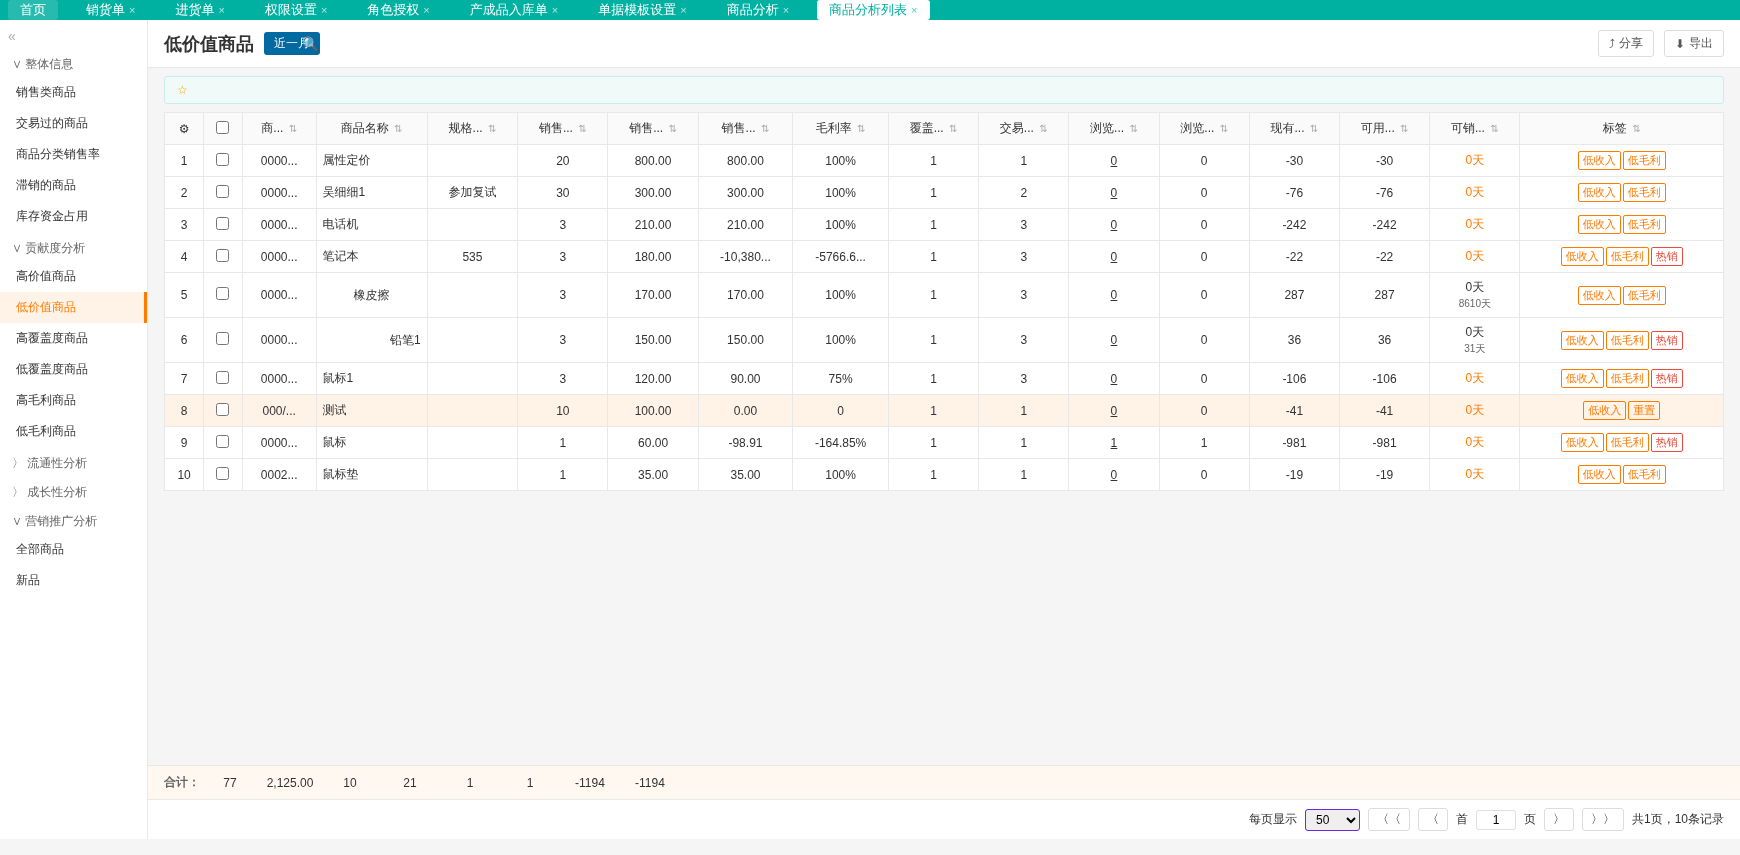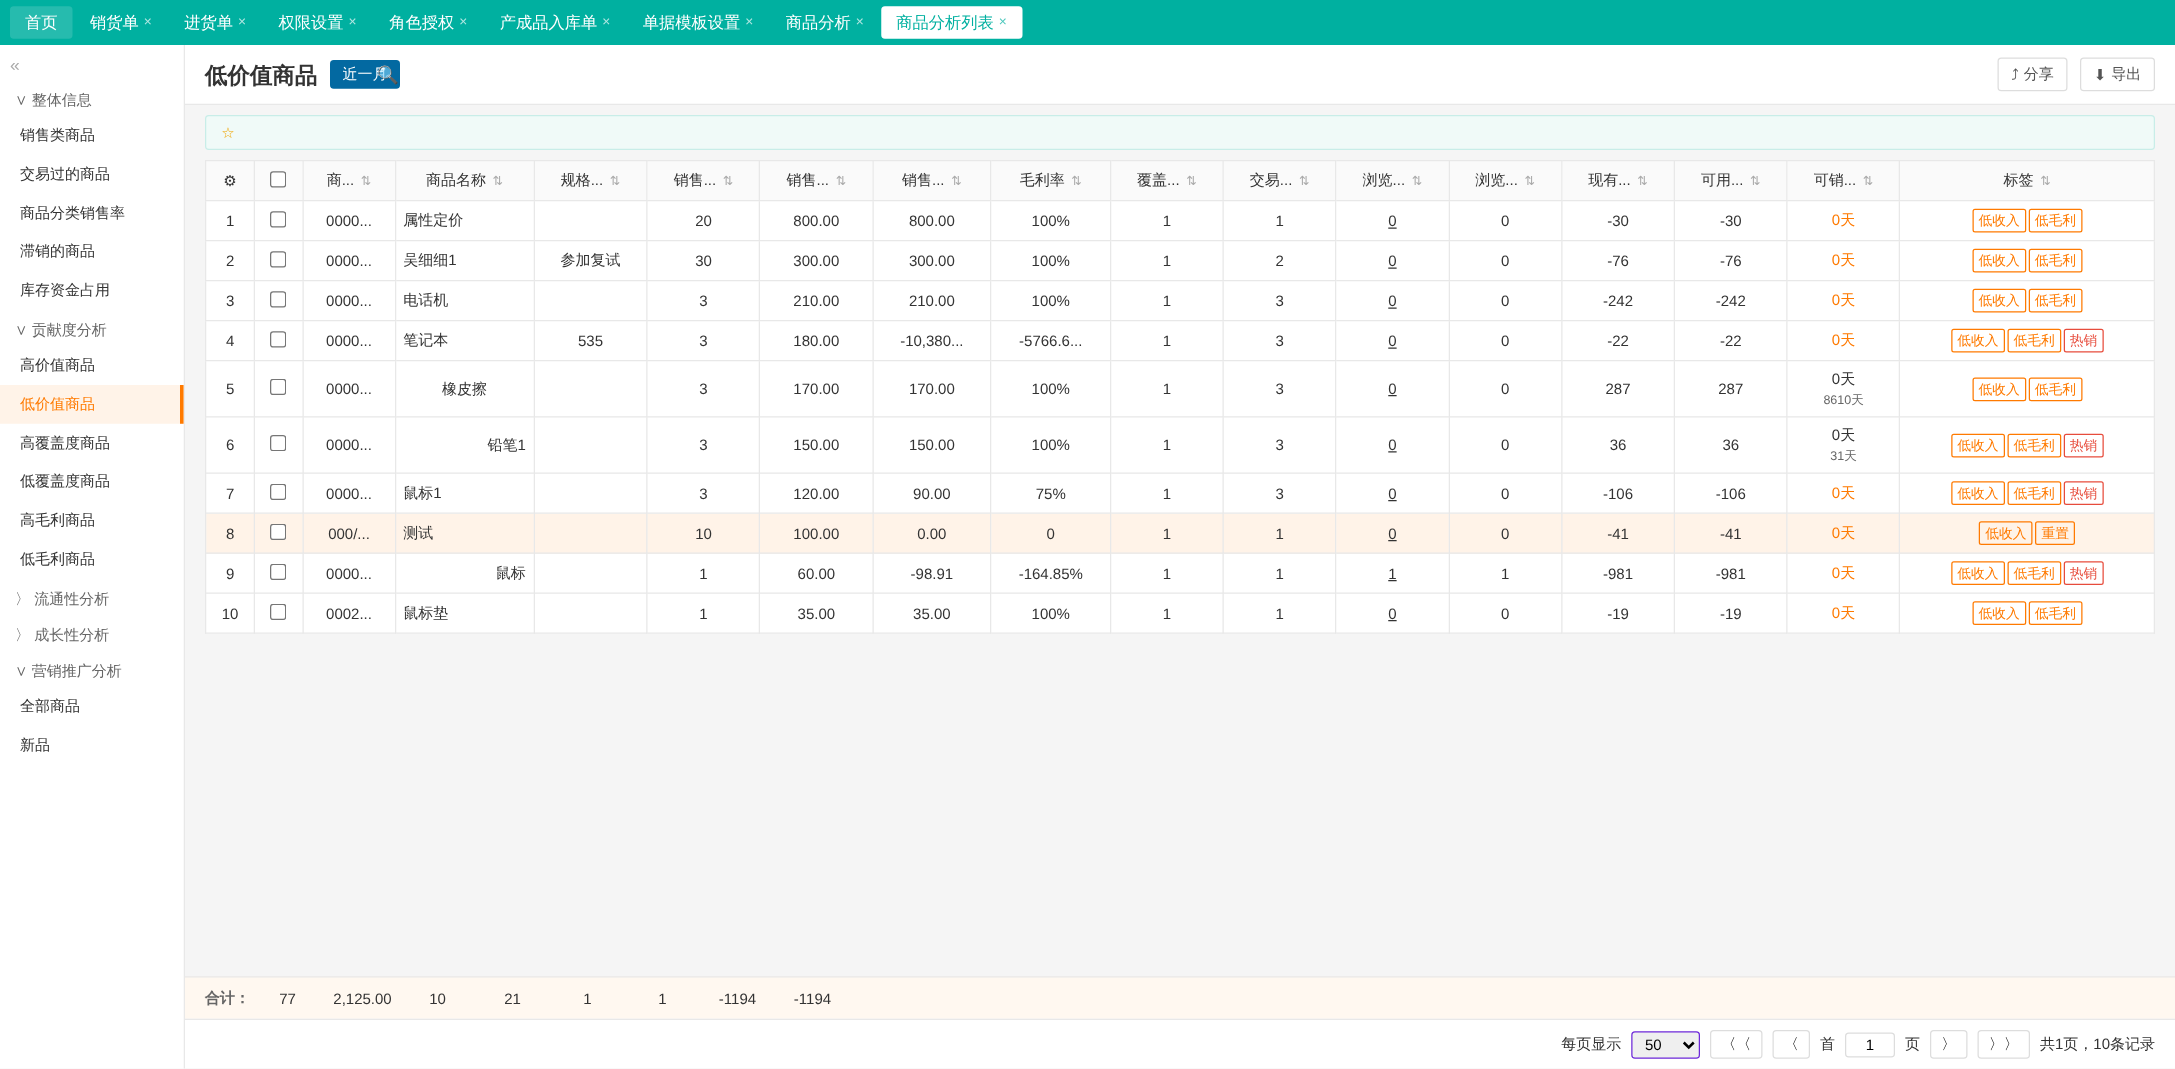--- a/index.html
+++ b/index.html
@@ -1,25 +1,24 @@
 <!DOCTYPE html>
 <html><head>
   <meta charset="utf-8">
   <style>
     * { box-sizing: border-box; margin: 0; padding: 0; }
     body { font-family: "Microsoft YaHei", "PingFang SC", Arial, sans-serif; font-size: 12px; background: #f5f5f5; color: #333; overflow: hidden; }
 
     
     .top-nav {
       background: #00b0a0;
-      height: 36px;
-      display: flex;
-      align-items: center;
+      height: 20px;
+      display: flex;
       padding: 0 8px;
-      gap: 2px;
+      gap: 16px;
       flex-shrink: 0;
     }
     .nav-item {
       color: #fff;
       padding: 4px 12px;
       cursor: pointer;
       font-size: 13px;
       border-radius: 3px;
       white-space: nowrap;
       display: flex;
@@ -501,21 +500,21 @@
     <td>0</td>
     <td>-41</td>
     <td>-41</td>
     <td><span class="days-orange">0天</span></td>
     <td><span class="tag tag-orange">低收入</span><span class="tag tag-orange">重置</span></td>
   </tr>
             <tr>
     <td>9</td>
     <td><input type="checkbox" style=""></td>
     <td>0000...</td>
-    <td style="text-align:right;margin-left:28px;">鼠标</td>
+    <td style="text-align:left;margin-left:28px;">鼠标</td>
     <td></td>
     <td>1</td>
     <td>60.00</td>
     <td>-98.91</td>
     <td>-164.85%</td>
     <td>1</td>
     <td>1</td>
     <td><span class="underline">1</span></td>
     <td>1</td>
     <td>-981</td>

